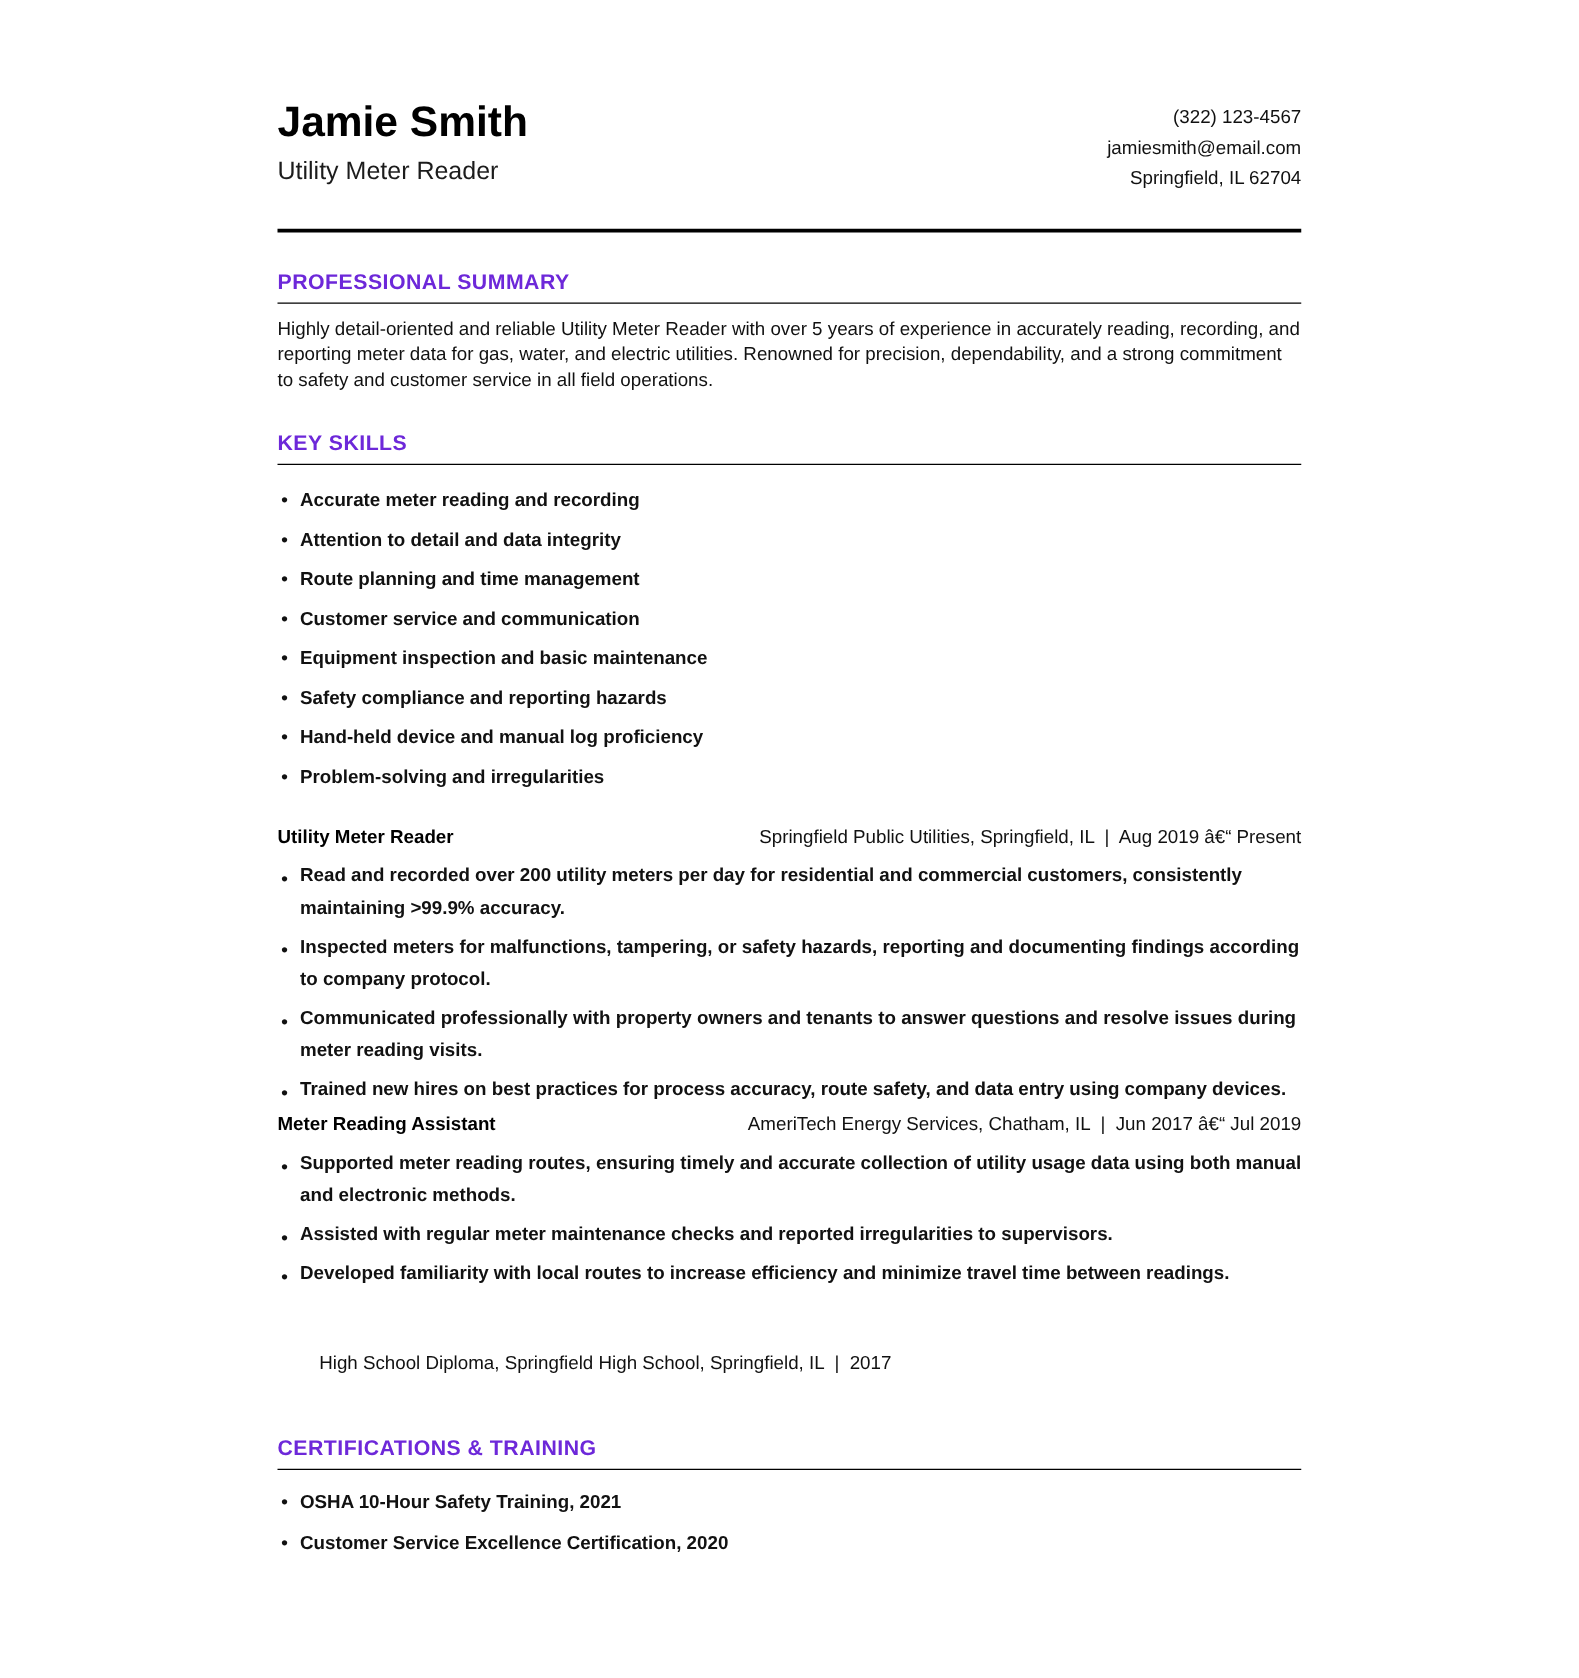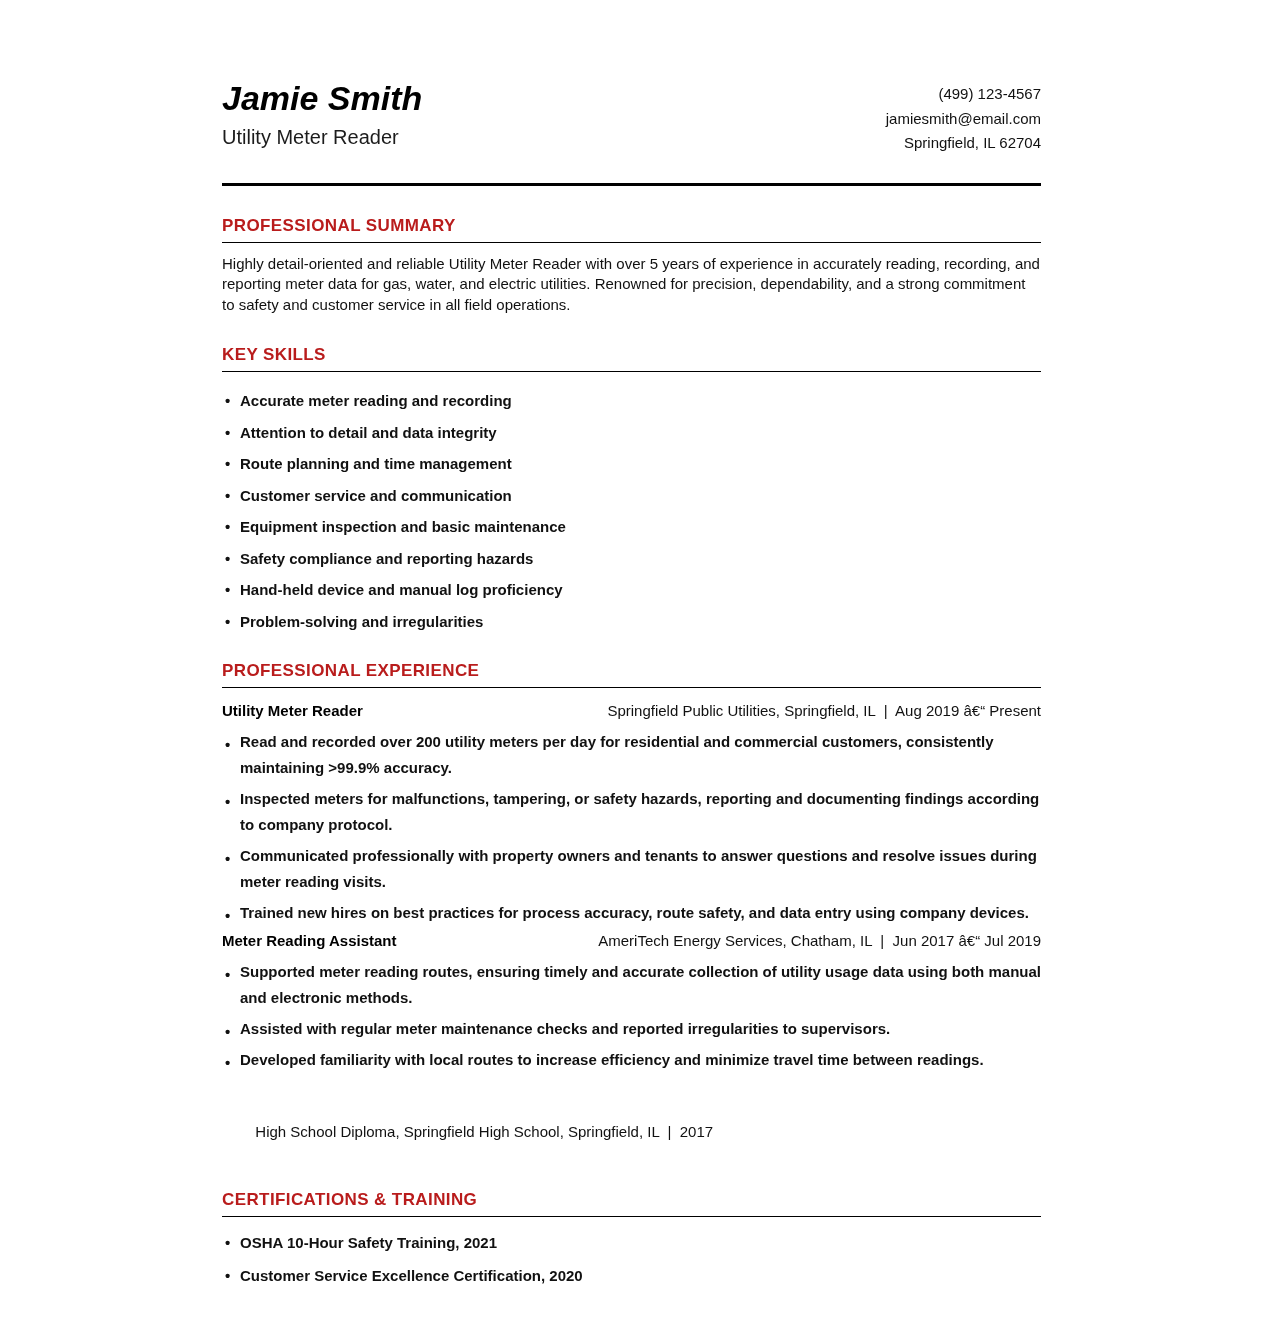--- a/index.html
+++ b/index.html
@@ -27,21 +27,20 @@
   .header-row {
     display: flex;
     justify-content: space-between;
     align-items: flex-start;
   }
   .name {
     font-size: 34px;
     font-weight: bold;
     line-height: 1.1;
     color: #000;
-    font-style: italic;
   }
   .subtitle {
     font-size: 20px;
     font-weight: normal;
     color: #1c1c1c;
     margin-top: 9px;
   }
   .contact {
     text-align: right;
     font-size: 15px;
@@ -54,21 +53,21 @@
     border-top: 3px solid #000;
     margin-top: 27px;
   }
 
   
   .section { margin-top: 30px; }
   .section-heading {
     font-size: 17px;
     font-weight: bold;
     letter-spacing: 0.4px;
-    color: #b91c1c;
+    color: #6d28d9;
     padding-bottom: 6px;
     border-bottom: 1.5px solid #000;
   }
   .summary-text {
     margin-top: 11px;
     font-size: 15px;
     line-height: 20.5px;
     color: #111;
   }
 
@@ -133,21 +132,21 @@
 
 <div class="page">
   <div class="content">
 
     <div class="header-row">
       <div>
         <div class="name">Jamie Smith</div>
         <div class="subtitle">Utility Meter Reader</div>
       </div>
       <div class="contact">
-        <div>(499) 123-4567</div>
+        <div>(322) 123-4567</div>
         <div>jamiesmith@email.com</div>
         <div>Springfield, IL 62704</div>
       </div>
     </div>
     <hr class="header-divider">
 
     <div class="section">
       <div class="section-heading">PROFESSIONAL SUMMARY</div>
       <p class="summary-text">Highly detail-oriented and reliable Utility Meter Reader with over 5 years of experience in accurately reading, recording, and reporting meter data for gas, water, and electric utilities. Renowned for precision, dependability, and a strong commitment to safety and customer service in all field operations.</p>
     </div>
@@ -160,21 +159,20 @@
         <li class="bullet">Route planning and time management</li>
         <li class="bullet">Customer service and communication</li>
         <li class="bullet">Equipment inspection and basic maintenance</li>
         <li class="bullet">Safety compliance and reporting hazards</li>
         <li class="bullet">Hand-held device and manual log proficiency</li>
         <li class="bullet">Problem-solving and irregularities</li>
       </ul>
     </div>
 
     <div class="section">
-      <div class="section-heading">PROFESSIONAL EXPERIENCE</div>
 
       <div>
         <div class="job-header">
           <span class="job-title">Utility Meter Reader</span>
           <span class="job-meta">Springfield Public Utilities, Springfield, IL  |  Aug 2019 â€“ Present</span>
         </div>
         <ul class="job-bullets">
           <li class="bullet">Read and recorded over 200 utility meters per day for residential and commercial customers, consistently maintaining &gt;99.9% accuracy.</li>
           <li class="bullet">Inspected meters for malfunctions, tampering, or safety hazards, reporting and documenting findings according to company protocol.</li>
           <li class="bullet">Communicated professionally with property owners and tenants to answer questions and resolve issues during meter reading visits.</li>

